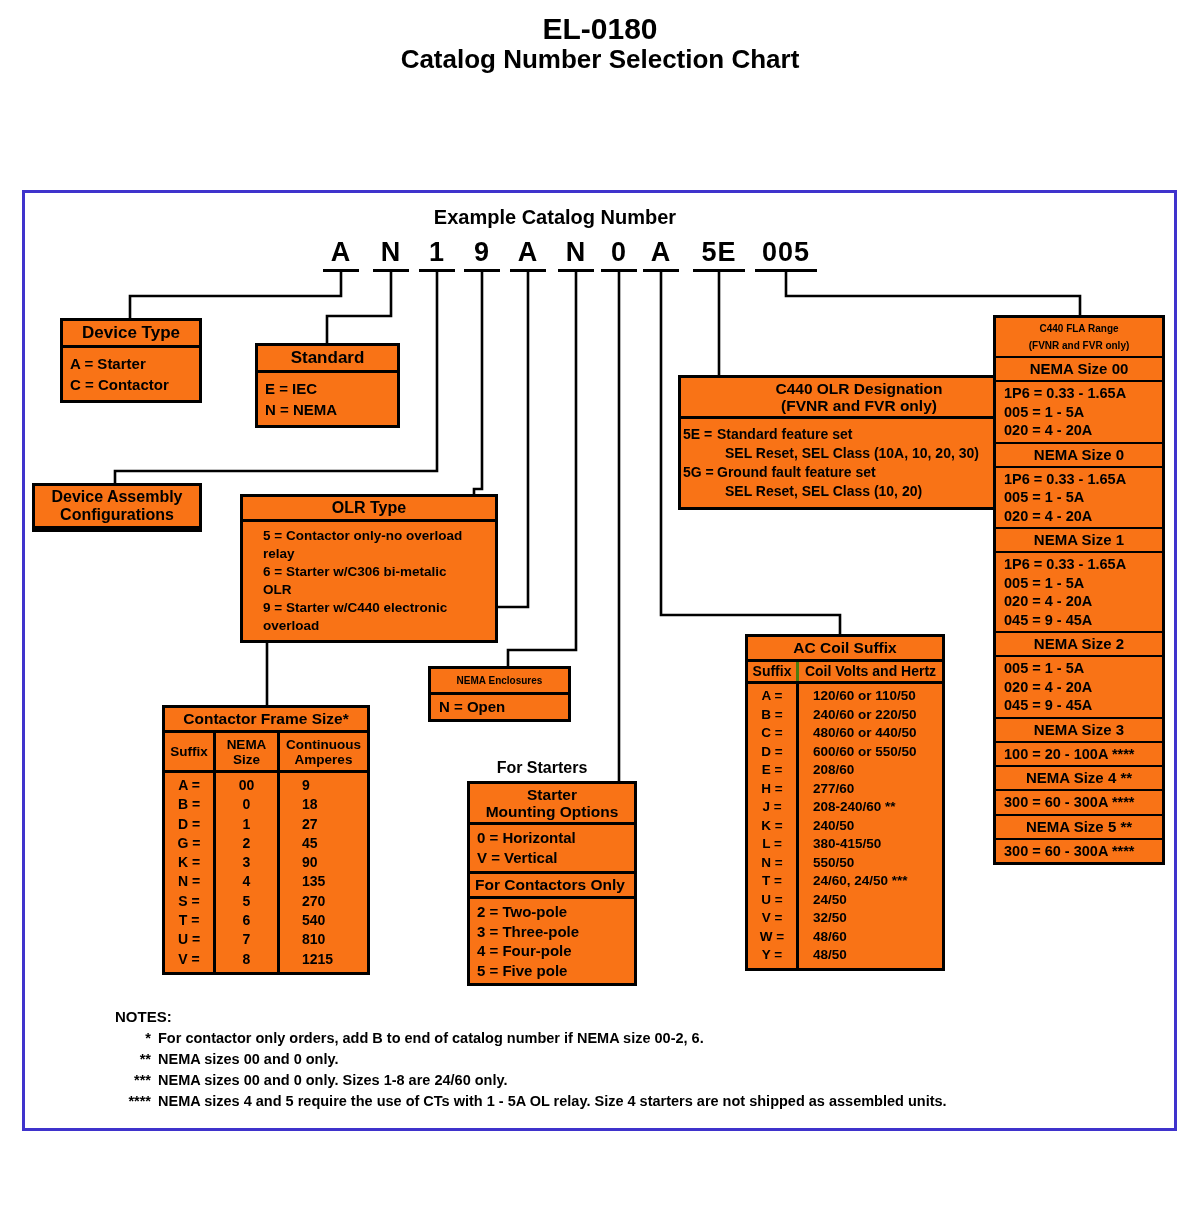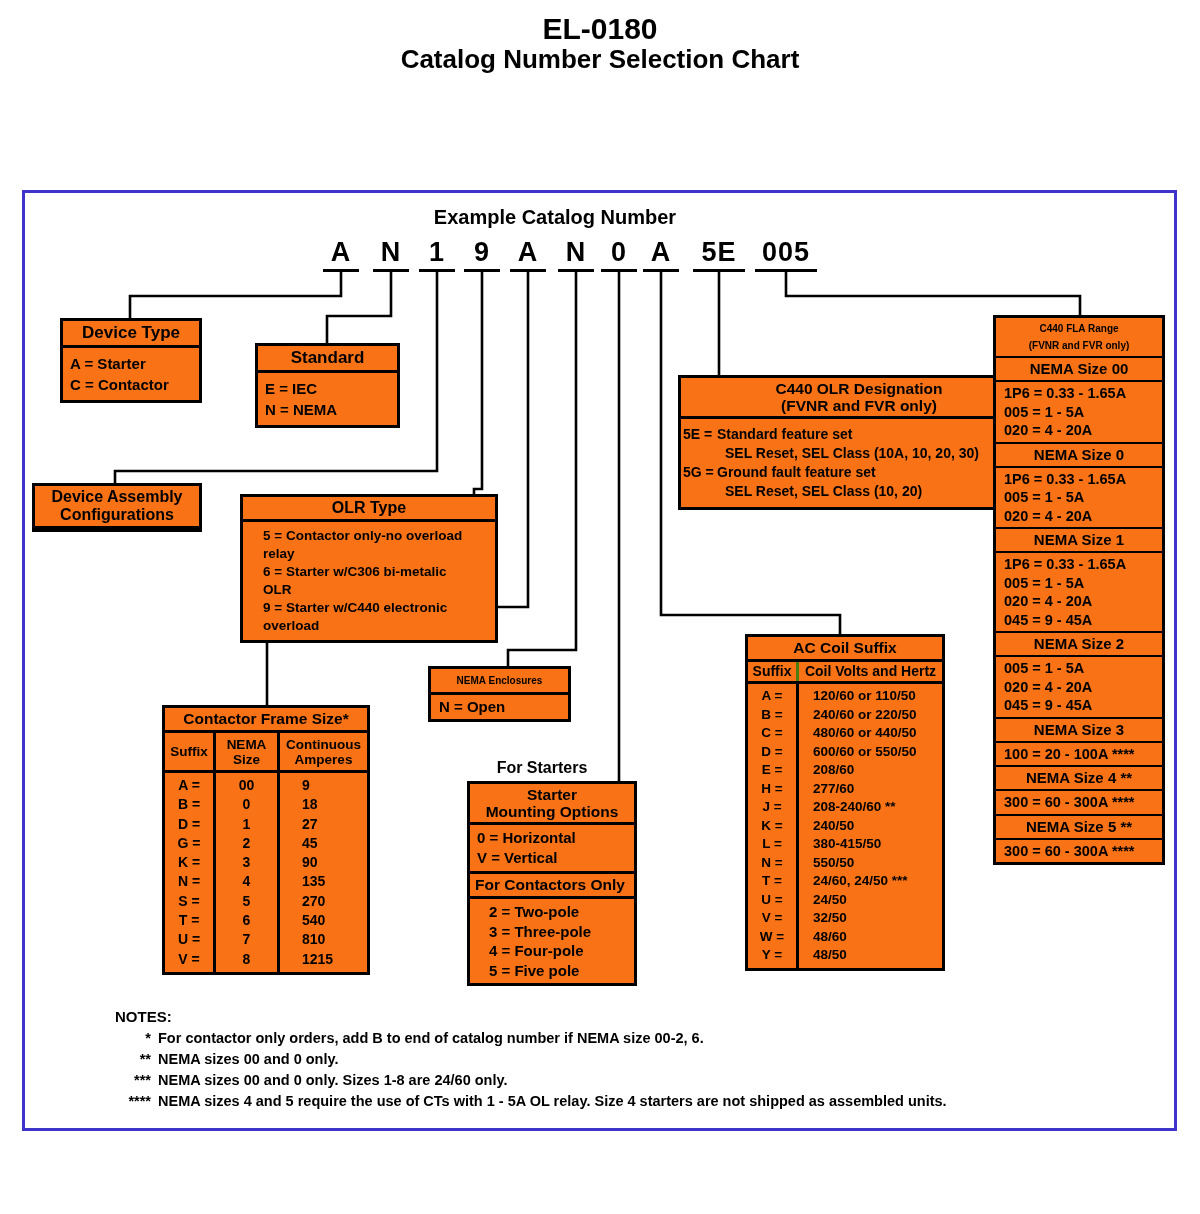--- a/index.html
+++ b/index.html
@@ -164,21 +164,21 @@
 <div class="box" style="left:467px;top:781px;width:170px">
   <div class="hd" style="font-size:15.5px;line-height:17px">
     <div>Starter</div>
     <div>Mounting Options</div>
   </div>
   <div class="bd" style="padding:3px 7px;line-height:20px">
     <div>0 = Horizontal</div>
     <div>V = Vertical</div>
   </div>
   <div class="hd" style="border-top:3px solid #000;font-size:15.5px;text-align:left;padding-left:5px">For Contactors Only</div>
-  <div class="bd" style="padding:3px 19px;line-height:19.5px">
+  <div class="bd" style="padding:3px 7px;line-height:19.5px">
     <div>2 = Two-pole</div>
     <div>3 = Three-pole</div>
     <div>4 = Four-pole</div>
     <div>5 = Five pole</div>
   </div>
 </div>
 
 <div class="box" style="left:745px;top:634px;width:200px">
   <div class="hd" style="font-size:15.5px">AC Coil Suffix</div>
   <div style="display:flex;border-bottom:3px solid #000">

